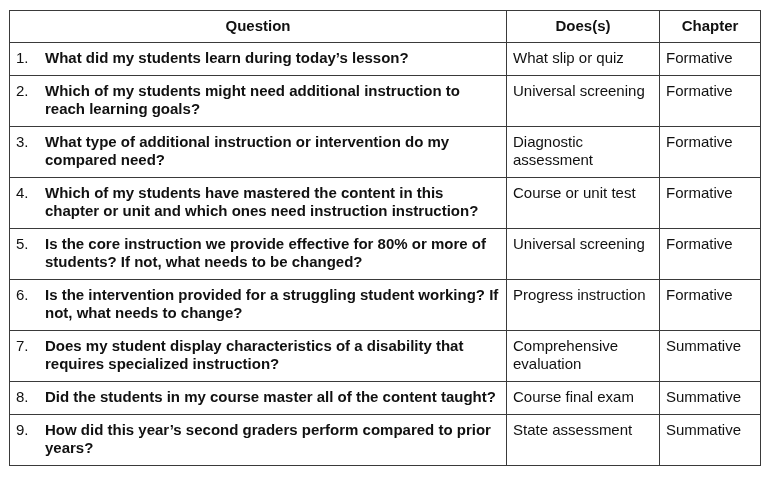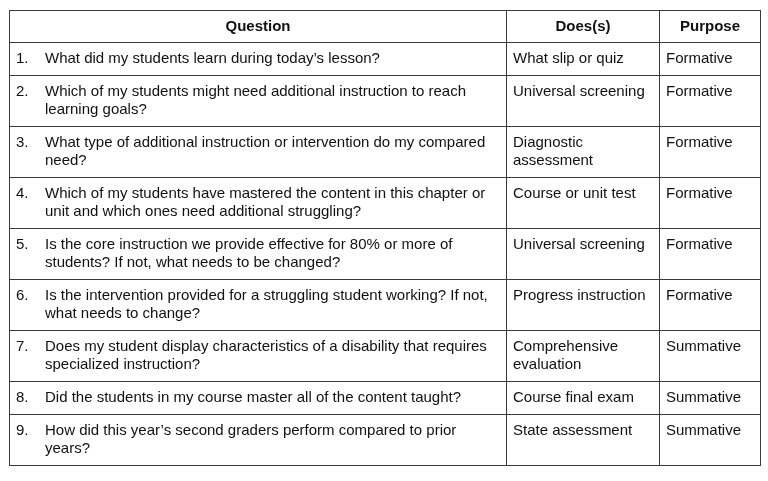--- a/index.html
+++ b/index.html
@@ -22,38 +22,38 @@
     font-weight: bold;
     text-align: center;
     vertical-align: middle;
     padding: 6px 6px 7px 6px;
   }
   col.c-q { width: 497px; }
   col.c-t { width: 153px; }
   col.c-p { width: 101px; }
   .qcell { display: flex; }
   .qnum { width: 29px; flex: 0 0 29px; }
-  .qtext { flex: 1 1 auto; }
+  .qtext { flex: 1 1 auto; font-weight: bold; }
   tr.h1 td { height: 21px; }
   tr.h2 td { height: 39px; }
 </style>
 </head>
 <body>
 
 <table class="assess">
   <colgroup>
     <col class="c-q">
       <col class="c-t">
       <col class="c-p">
   </colgroup>
   <thead>
     <tr>
       <th>Question</th>
       <th>Does(s)</th>
-      <th>Purpose</th>
+      <th>Chapter</th>
     </tr>
   </thead>
   <tbody>
     <tr class="h1">
       <td>
           <div class="qcell">
             <span class="qnum">1.</span>
             <span class="qtext">What did my students learn during today’s lesson?</span>
           </div>
         </td>
@@ -77,21 +77,21 @@
             <span class="qtext">What type of additional instruction or intervention do my compared need?</span>
           </div>
         </td>
       <td>Diagnostic assessment</td>
       <td>Formative</td>
     </tr>
     <tr class="h2">
       <td>
           <div class="qcell">
             <span class="qnum">4.</span>
-            <span class="qtext">Which of my students have mastered the content in this chapter or unit and which ones need additional struggling?</span>
+            <span class="qtext">Which of my students have mastered the content in this chapter or unit and which ones need instruction instruction?</span>
           </div>
         </td>
       <td>Course or unit test</td>
       <td>Formative</td>
     </tr>
     <tr class="h2">
       <td>
           <div class="qcell">
             <span class="qnum">5.</span>
             <span class="qtext">Is the core instruction we provide effective for 80% or more of students? If not, what needs to be changed?</span>

